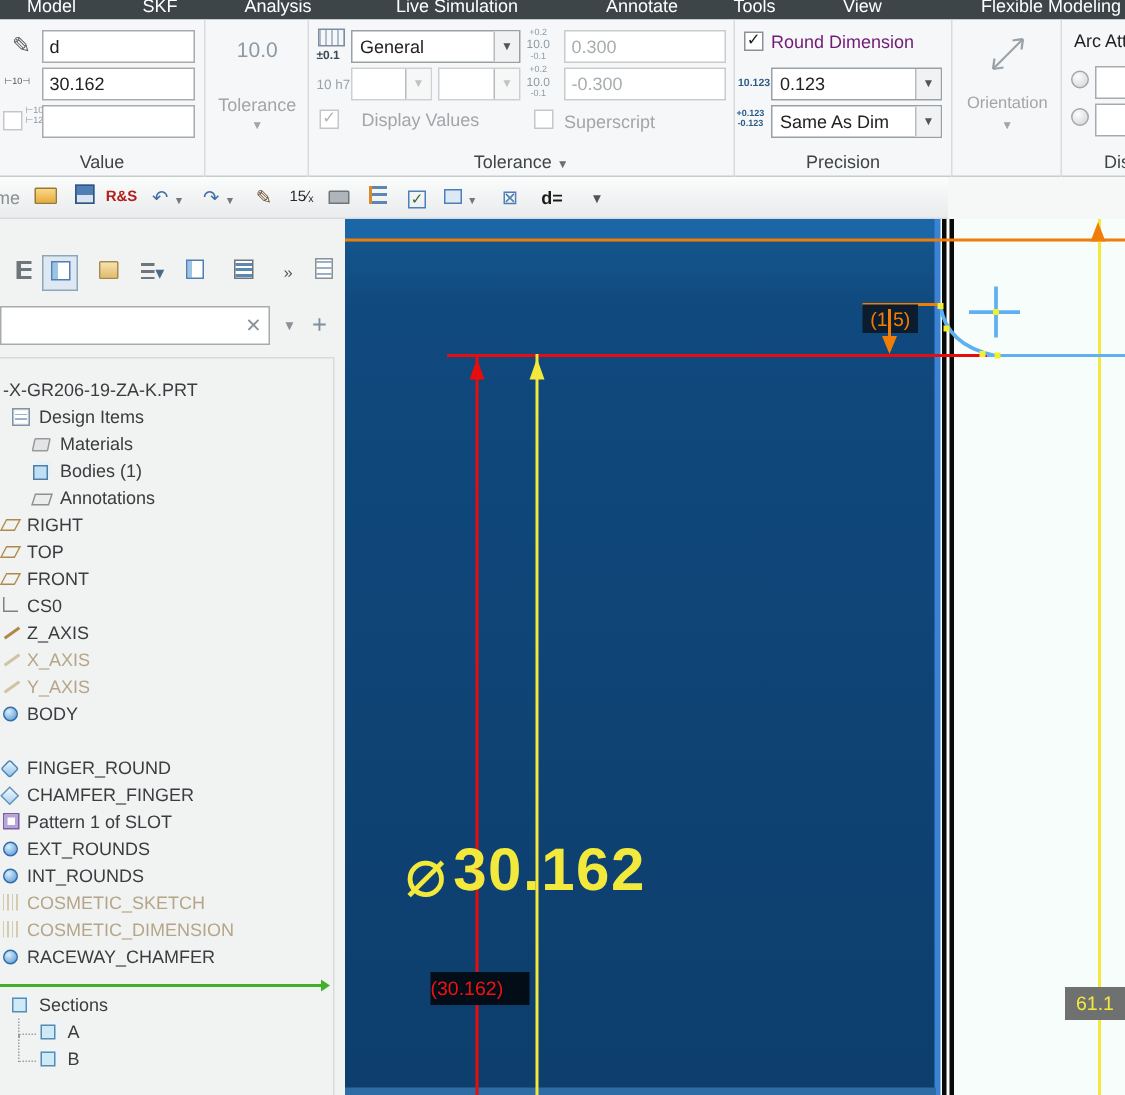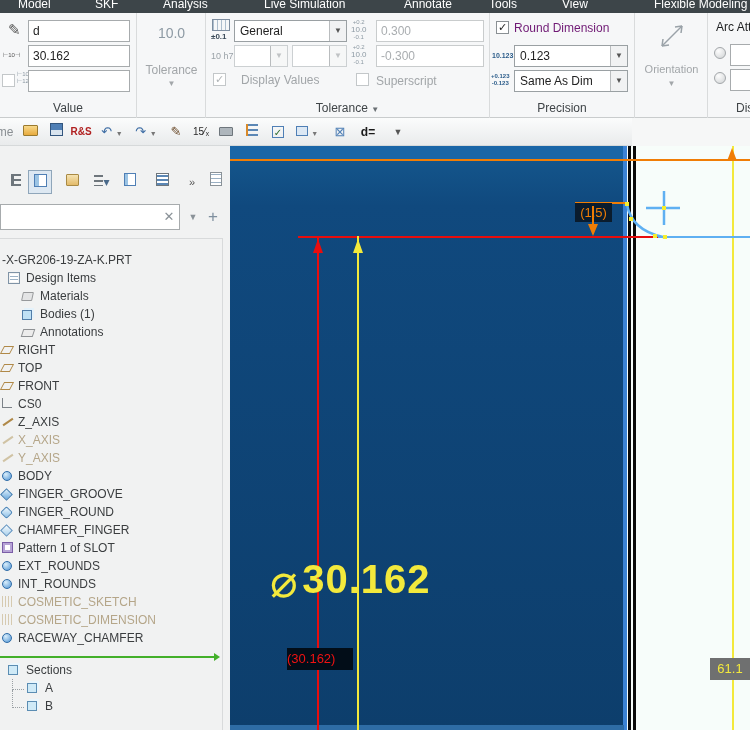--- a/index.html
+++ b/index.html
@@ -313,24 +313,20 @@
           <span class="tlabel" style="left: 18px;">X_AXIS</span>
         </div>
         <div class="trow muted" style="top: 210px;">
           <span class="tic ti-axis" style="left: 2px;"></span>
           <span class="tlabel" style="left: 18px;">Y_AXIS</span>
         </div>
         <div class="trow" style="top: 228px;">
           <span class="tic ti-revolve" style="left: 2px;"></span>
           <span class="tlabel" style="left: 18px;">BODY</span>
         </div>
-        <div class="trow" style="top: 246px;">
-          <span class="tic ti-groove" style="left: 2px;"></span>
-          <span class="tlabel" style="left: 18px;">FINGER_GROOVE</span>
-        </div>
         <div class="trow" style="top: 264px;">
           <span class="tic ti-round" style="left: 2px;"></span>
           <span class="tlabel" style="left: 18px;">FINGER_ROUND</span>
         </div>
         <div class="trow" style="top: 282px;">
           <span class="tic ti-chamfer" style="left: 2px;"></span>
           <span class="tlabel" style="left: 18px;">CHAMFER_FINGER</span>
         </div>
         <div class="trow" style="top: 300px;">
           <span class="tic ti-pattern" style="left: 2px;"></span>

